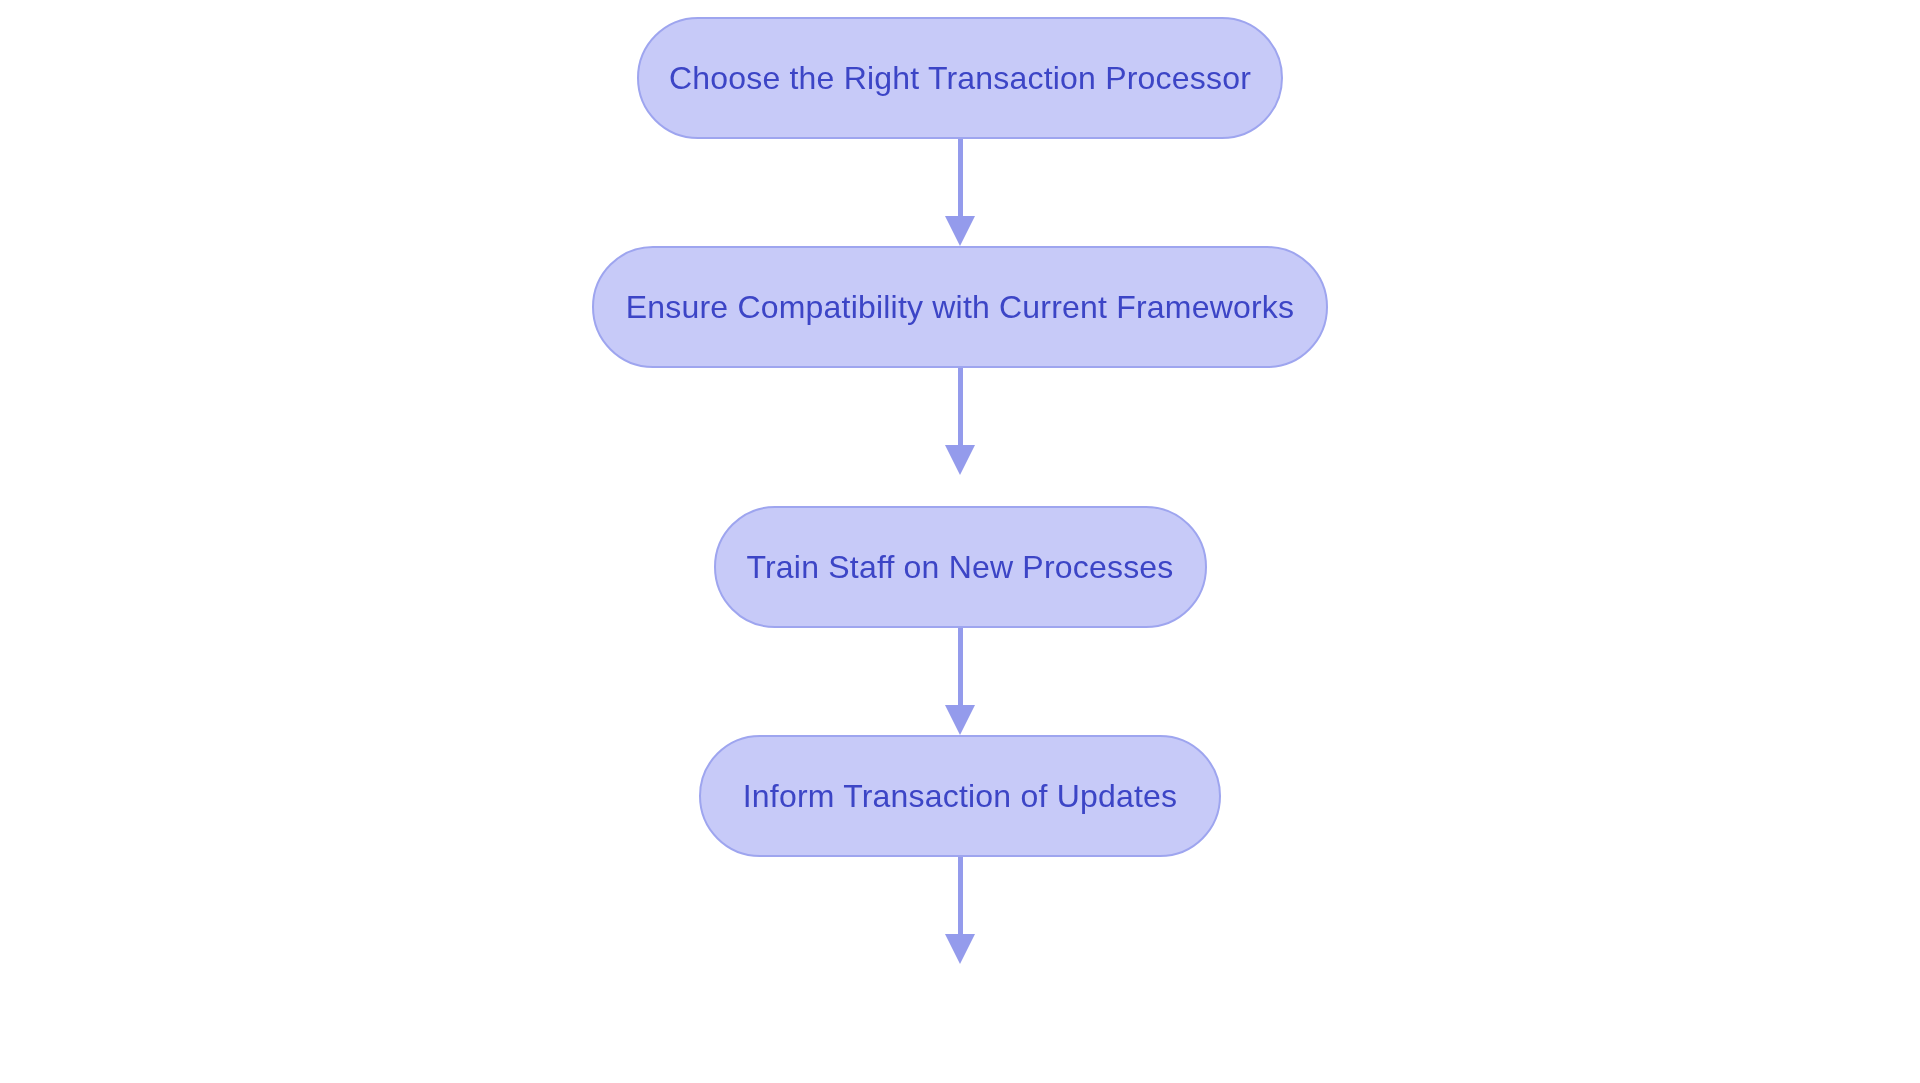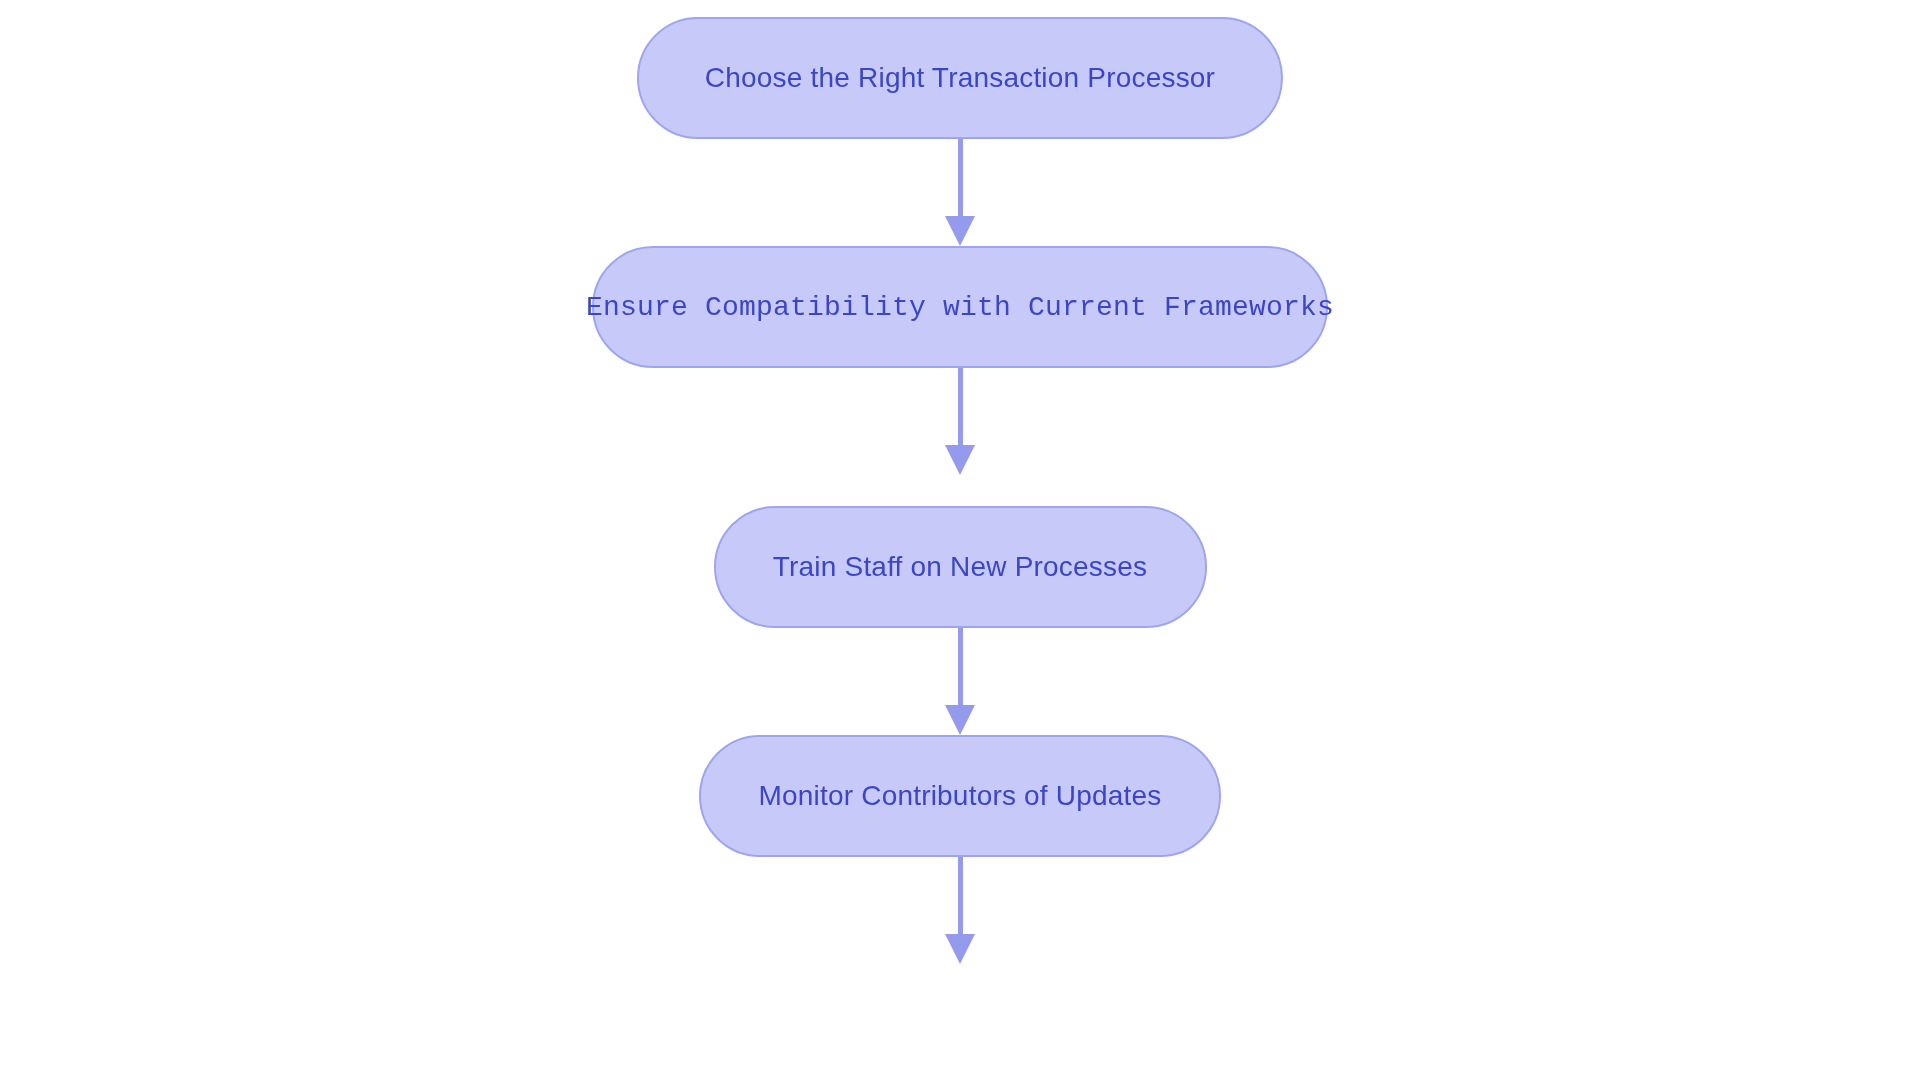--- a/index.html
+++ b/index.html
@@ -27,27 +27,27 @@
   }
   .node {
     height: 122px;
     border-radius: 61px;
     background: var(--node-fill);
     border: 2px solid var(--node-border);
     display: flex;
     align-items: center;
     justify-content: center;
     color: var(--node-text);
-    font-size: 28px;
+    font-size: 32px;
     letter-spacing: 0.2px;
     white-space: nowrap;
     flex: 0 0 auto;
   }
   .node.n0 { width: 646px; }
-  .node.n1 { width: 736px; font-family: Liberation Mono, monospace; }
+  .node.n1 { width: 736px; }
   .node.n2 { width: 493px; margin-top: 31px; }
   .node.n3 { width: 522px; }
   .node.n4 { width: 568px; }
   .connector {
     height: 107px;
     display: flex;
     flex-direction: column;
     align-items: center;
     flex: 0 0 auto;
   }
@@ -90,21 +90,21 @@
   <div class="node n2">
     <span>Train Staff on New Processes</span>
   </div>
 
   <div class="connector">
     <div class="shaft"></div>
     <div class="head"></div>
   </div>
 
   <div class="node n3">
-    <span>Monitor Contributors of Updates</span>
+    <span>Inform Transaction of Updates</span>
   </div>
 
   <div class="connector">
     <div class="shaft"></div>
     <div class="head"></div>
   </div>
 
 
 </div>
 

